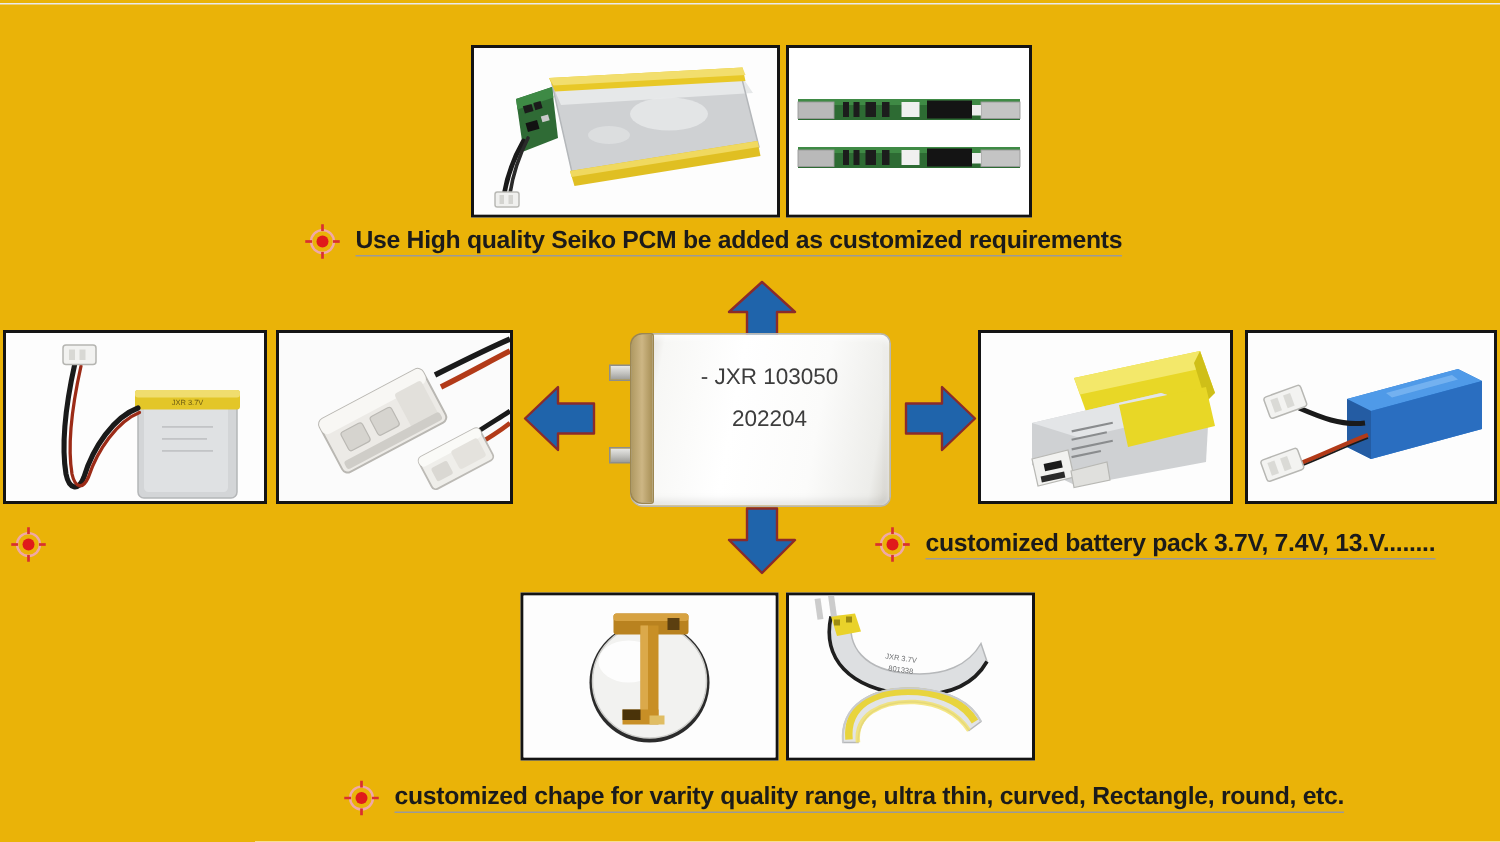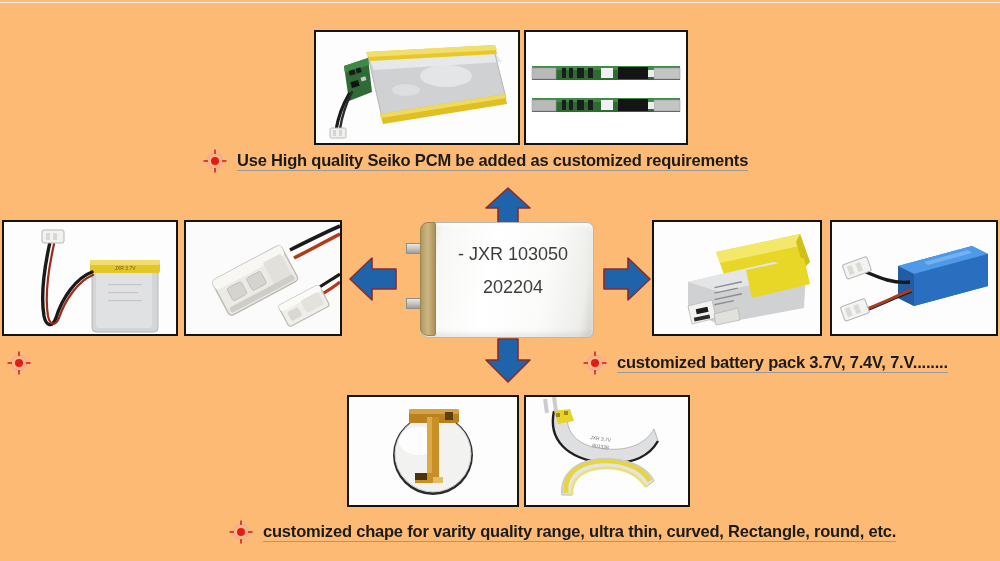--- a/index.html
+++ b/index.html
@@ -8,21 +8,21 @@
     padding: 0;
     background: #ffffff;
   }
   body {
     font-family: "Liberation Sans", sans-serif;
   }
   #stage {
     position: relative;
     width: 1000px;
     height: 561px;
-    background: #fdba74;
+    background: #eab308;
     overflow: hidden;
   }
   .top-rule {
     position: absolute;
     left: 0; top: 2px;
     width: 1000px; height: 1px;
     background: #e9eaee;
   }
 
   
@@ -98,21 +98,21 @@
   }
   .tab.tab-minus { top: 21px; }
   .tab.tab-plus  { top: 76px; }
 
   .cell-label {
     position: absolute;
     left: 34px; top: 16px;
     width: 146px;
     text-align: center;
     font-family: "Liberation Sans", sans-serif;
-    font-size: 18px;
+    font-size: 15px;
     color: #3d3d3d;
     line-height: 1.85;
   }
   .cell-label div { white-space: nowrap; }
 </style>
 </head>
 <body>
 
 <div id="stage">
 
@@ -362,21 +362,21 @@
 
   <div class="caption" id="caption-right" style="left:582px; top:350px;">
     <svg class="target-icon" width="26" height="26" viewBox="0 0 26 26">
       <circle cx="13" cy="13" r="7.6" fill="none" stroke="#f0a8a8" stroke-width="1.6"></circle>
       <circle cx="13" cy="13" r="4" fill="#e01b1b"></circle>
       <line x1="13" y1="1.5" x2="13" y2="6" stroke="#d93030" stroke-width="1.8"></line>
       <line x1="13" y1="20" x2="13" y2="24.5" stroke="#d93030" stroke-width="1.8"></line>
       <line x1="1.5" y1="13" x2="6" y2="13" stroke="#d93030" stroke-width="1.8"></line>
       <line x1="20" y1="13" x2="24.5" y2="13" stroke="#d93030" stroke-width="1.8"></line>
     </svg>
-    <span class="caption-text">customized battery pack 3.7V, 7.4V, 7.V........</span>
+    <span class="caption-text">customized battery pack 3.7V, 7.4V, 13.V........</span>
   </div>
 
   <div class="photo" id="photo-round-cell" style="left:347px; top:395px; width:172px; height:112px;">
     <div class="photo-inner">
       <svg width="168" height="108" viewBox="0 0 168 108">
         <rect x="0" y="0" width="168" height="108" fill="#fdfdfd"></rect>
 
         <circle cx="84" cy="58" r="40" fill="#2b2b2b"></circle>
         <circle cx="84" cy="57" r="38" fill="#f2f2f0"></circle>
         <circle cx="84" cy="57" r="38" fill="none" stroke="#cfcfcc" stroke-width="1"></circle>

